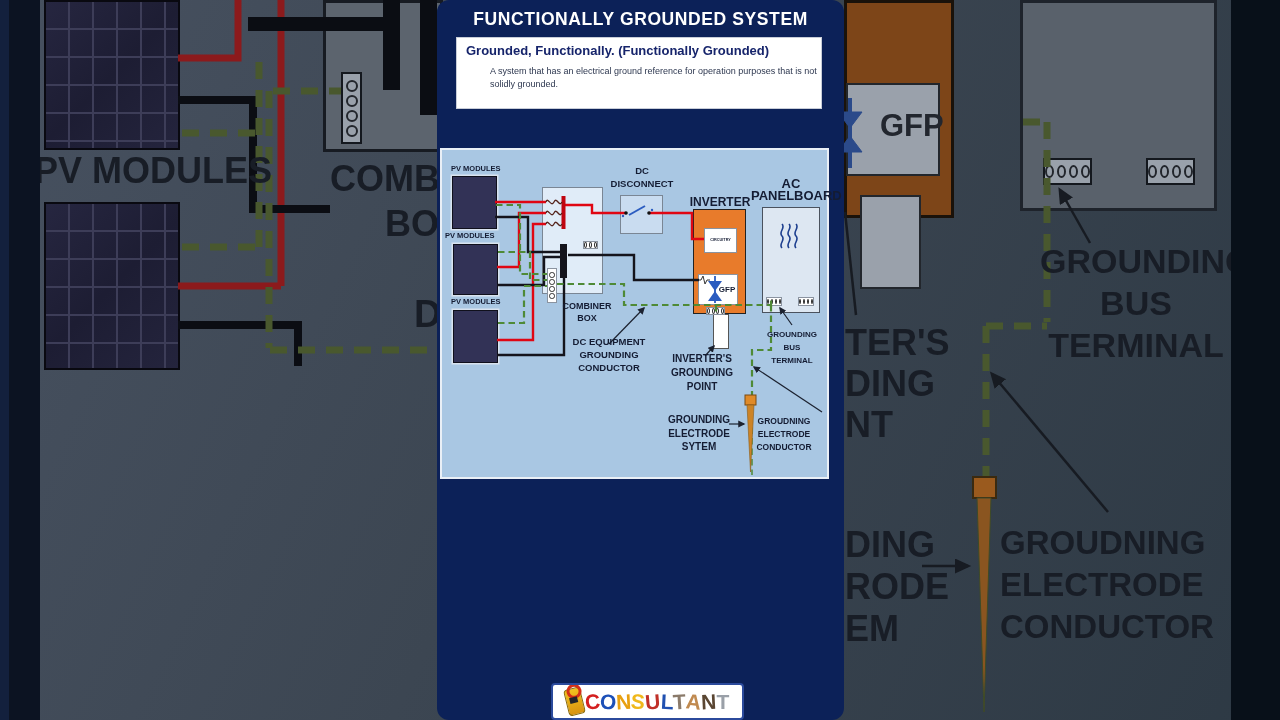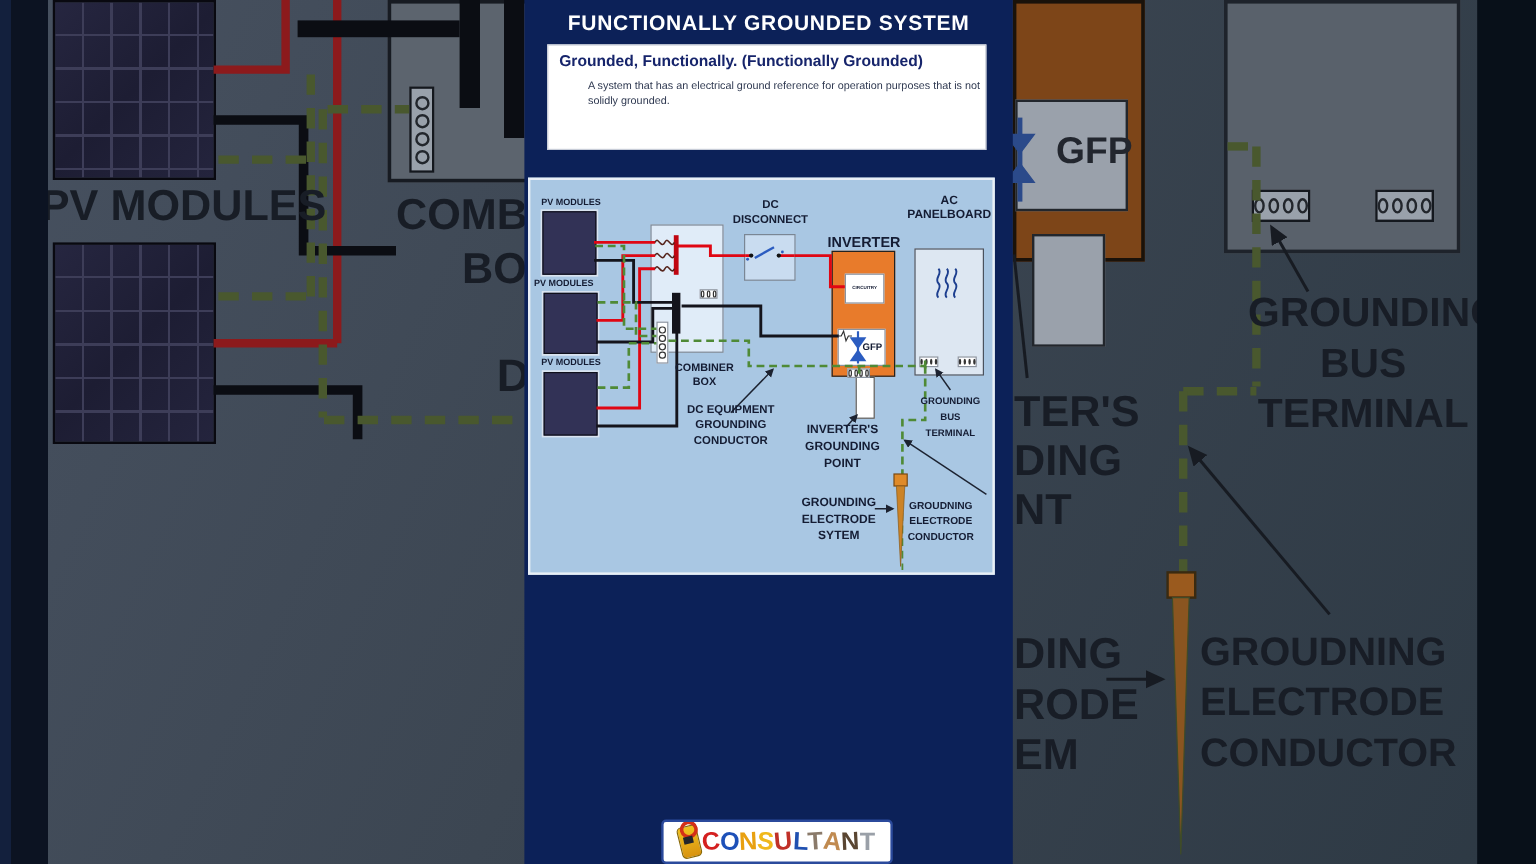--- a/index.html
+++ b/index.html
@@ -15,24 +15,24 @@
            repeating-linear-gradient(to bottom,transparent 0 26px,#3d3d58 26px 28px),
            linear-gradient(135deg,#262640 0%,#1d1d33 50%,#24243d 100%);}
   .bg-box{border:3px solid #171b22;}
   .bg-term{background:#99a1ab;border:2px solid #14181e;display:flex;align-items:center;justify-content:center;gap:3px;}
   .bg-term i{display:block;width:7px;height:9px;border:2px solid #22262c;border-radius:50%;}
   .bg-termv{background:#99a1ab;border:2px solid #14181e;display:flex;flex-direction:column;align-items:center;justify-content:center;gap:3px;}
   .bg-termv i{display:block;width:8px;height:8px;border:2px solid #22262c;border-radius:50%;}
   
   .bar{position:absolute;top:0;height:720px;z-index:6;}
   
-  #panel{position:absolute;left:437px;top:0;width:407px;height:720px;background:#0c2158;z-index:5;}
+  #panel{position:absolute;left:437px;top:0;width:407px;height:720px;background:#0c2158;z-index:5;border-radius:12px;}
   #title{position:absolute;left:0;top:9px;width:100%;text-align:center;color:#ffffff;
          font-size:17.5px;font-weight:bold;letter-spacing:0.6px;white-space:nowrap;}
-  #defbox{position:absolute;left:19px;top:37px;width:366px;height:88px;background:#ffffff;border:1px solid #c8cdd8;box-sizing:border-box;}
+  #defbox{position:absolute;left:19px;top:37px;width:366px;height:72px;background:#ffffff;border:1px solid #c8cdd8;box-sizing:border-box;}
   #defterm{position:absolute;left:9px;top:5px;font-size:13px;font-weight:600;color:#16246b;white-space:nowrap;}
   #defbody{position:absolute;left:9px;top:27px;width:344px;font-size:9px;line-height:1.45;color:#2e3850;margin-left:24px;}
   
   #diagram{position:absolute;left:3px;top:148px;width:385px;height:327px;background:#a9c7e3;
            border:2px solid #e9eff6;box-sizing:content-box;}
   .dlabel{position:absolute;color:#141c33;font-weight:bold;text-align:center;z-index:12;}
   .pvlab{position:absolute;color:#141c33;font-weight:bold;font-size:7.5px;white-space:nowrap;z-index:12;}
   .pv{position:absolute;z-index:2;background:
         repeating-linear-gradient(to right,transparent 0 6px,#8585ad 6px 7px),
         repeating-linear-gradient(to bottom,transparent 0 7px,#8585ad 7px 8px),
@@ -209,21 +209,21 @@
       <div class="obox wbox" style="left:264px;top:157px;width:19px;height:8px;z-index:3;">
           <div class="dots">
             <i></i>
             <i></i>
             <i></i>
             <i></i>
           </div>
         </div>
       <div class="obox" style="left:271px;top:164px;width:16px;height:35px;background:#ffffff;border:1px solid #555;"></div>
 
-      <div class="dlabel" style="left:309px;top:12px;width:80px;font-size:10px;line-height:11.5px;">
+      <div class="dlabel" style="left:309px;top:28px;width:80px;font-size:13px;line-height:11.5px;">
         <div>AC</div>
           <div>PANELBOARD</div>
       </div>
       <div class="obox" style="left:320px;top:57px;width:58px;height:106px;background:#dde7f2;border:1px solid #4a525e;"></div>
       <div class="obox wbox" style="left:324px;top:147px;width:16px;height:9px;z-index:3;">
           <div class="dots">
             <i></i>
             <i></i>
             <i></i>
             <i></i>

